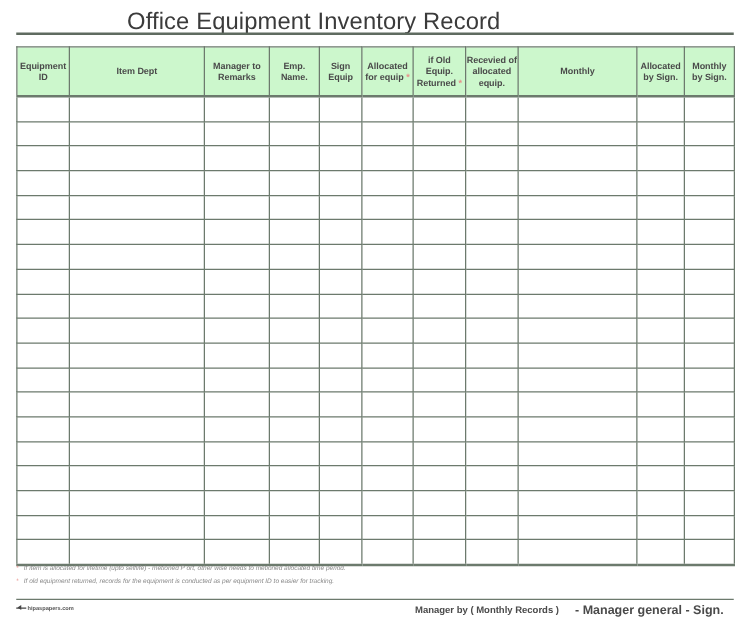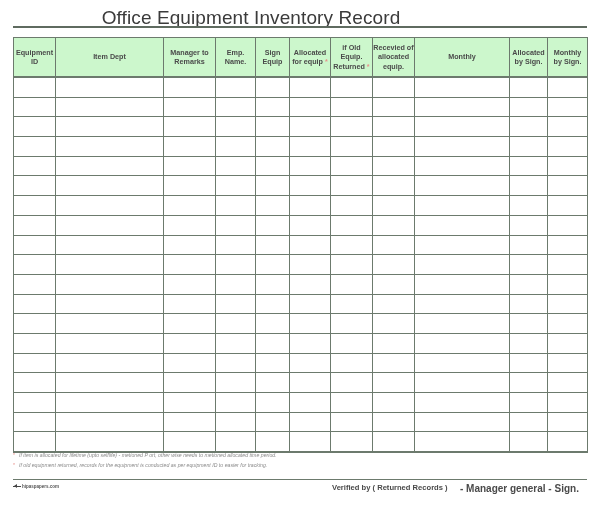--- a/index.html
+++ b/index.html
@@ -313,14 +313,14 @@
 </div>
 <div class="note" style="top:462px;">
   <span class="ast">*</span><span>If old equipment returned, records for the equipment is conducted as per equipment ID to easier for tracking.</span>
 </div>
 
 <div class="footer-rule"></div>
 <div class="logo">
   <span class="logo-mark"></span>
   <span>hipaspapers.com</span>
 </div>
-<div class="verified">Verified by ( Returned Records )</div>
+<div class="verified">Manager by ( Monthly Records )</div>
 <div class="manager">- Manager general - Sign.</div>
 
 </body></html>

